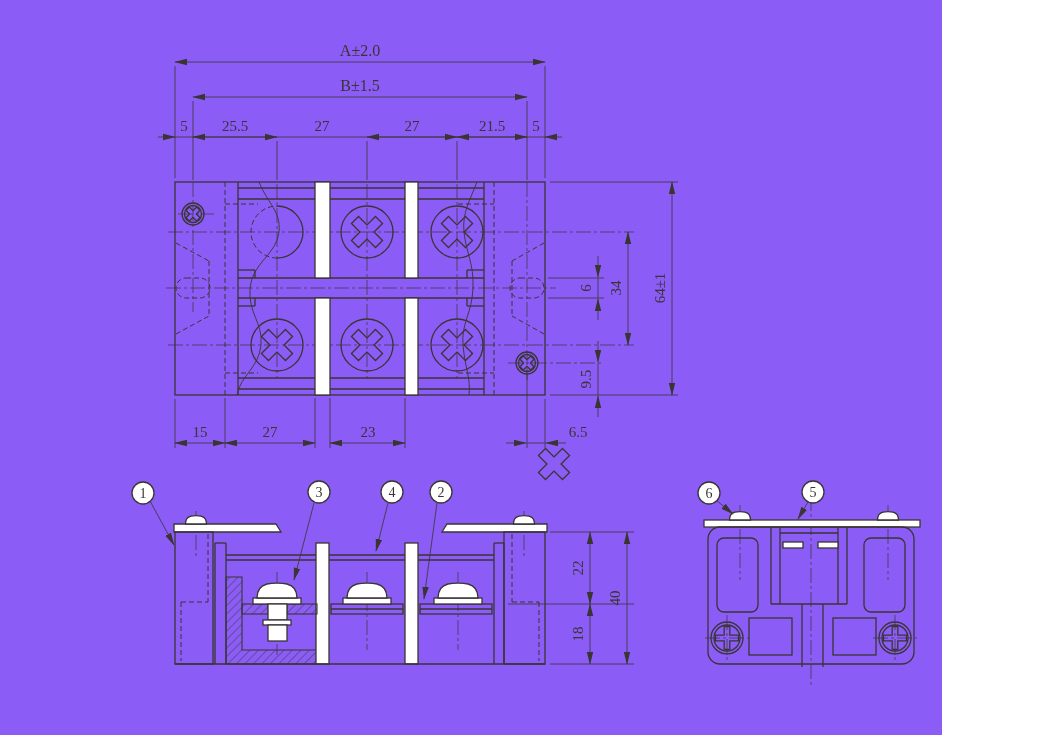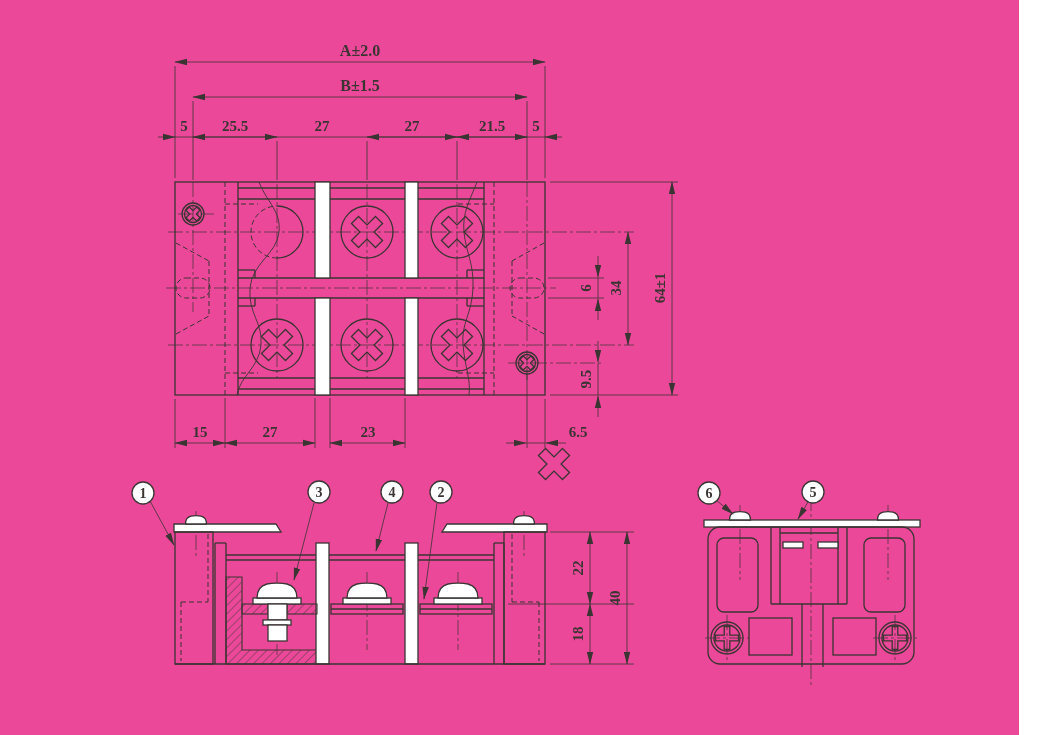--- a/index.html
+++ b/index.html
@@ -1,16 +1,16 @@
 <!DOCTYPE html>
 <html><head>
 <meta charset="utf-8">
 <style>
   html,body{margin:0;padding:0;background:#ffffff;}
-  .stage{width:1019px;height:735px;position:relative;background:#ec4899;overflow:hidden;font-weight:bold;}
+  .stage{width:942px;height:735px;position:relative;background:#8b5cf6;overflow:hidden;}
   svg{display:block;}
   .ln{stroke:#3a3533;stroke-width:1.3;fill:none;stroke-linecap:butt;}
   .lnf{stroke:#3a3533;stroke-width:1.3;fill:#ffffff;}
   .thin{stroke:#3a3533;stroke-width:0.8;fill:none;}
   .dash{stroke:#3a3533;stroke-width:1.0;fill:none;stroke-dasharray:5 3;}
   .chain{stroke:#3a3533;stroke-width:0.7;fill:none;stroke-dasharray:15 3 3 3;}
   .wavy{stroke:#3a3533;stroke-width:0.9;fill:none;}
   .hat{stroke:#3a3533;stroke-width:1.1;fill:url(#hatch);}
   text.dim{font-family:"Liberation Serif","DejaVu Serif",serif;font-size:15px;fill:#3a3533;}
   text.big{font-family:"Liberation Serif","DejaVu Serif",serif;font-size:16px;fill:#3a3533;}

